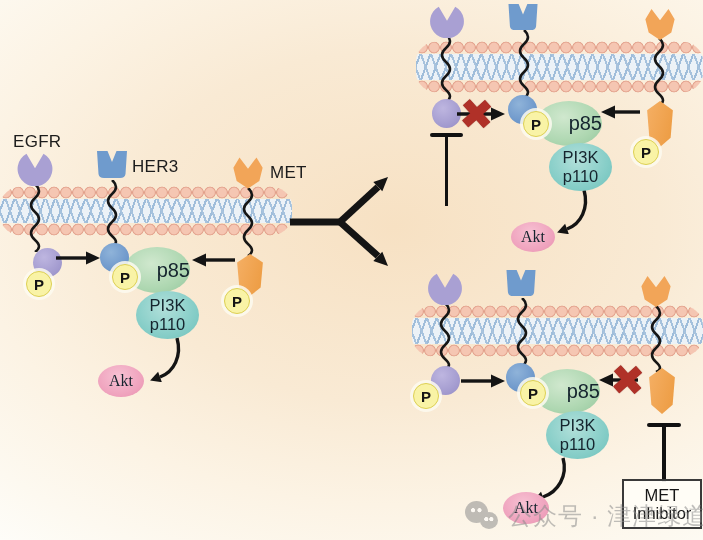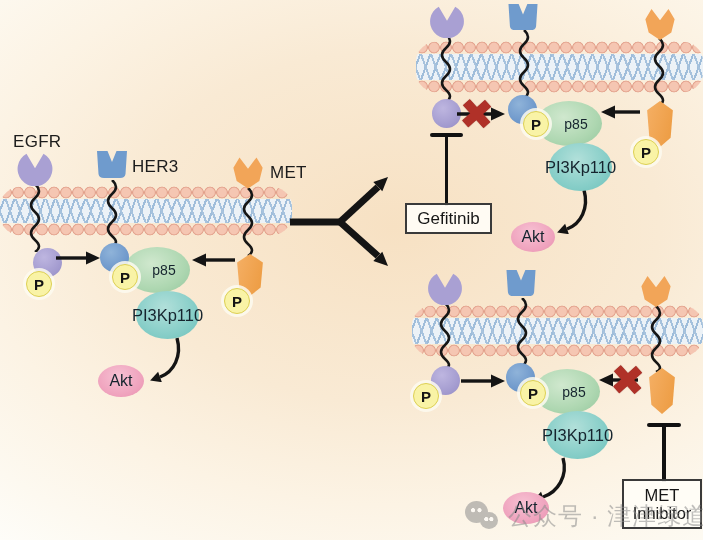--- a/index.html
+++ b/index.html
@@ -25,24 +25,24 @@
   .ic{border-radius:50%; width:29px; height:29px;}
   .ic-egfr{background:radial-gradient(circle at 38% 32%, #beb6e0, #a199ce 70%, #8e85c1);}
   .ic-her3{background:radial-gradient(circle at 38% 32%, #8fb3d9, #6c96ca 70%, #5c88bf);}
   .met-ic{background:linear-gradient(105deg, #f5b066, #ec9a3f);
     clip-path:polygon(50% 0%, 96% 20%, 88% 80%, 50% 100%, 12% 80%, 4% 20%);}
   .pbadge{width:26px; height:26px; border-radius:50%; background:#f9f3a6; border:1.5px solid #ddd053;
     color:#141414; font-weight:bold; font-size:15px; display:flex; align-items:center; justify-content:center;
     box-shadow:0 0 0 3px rgba(253,250,240,.85); box-sizing:border-box;}
   
   .blob{display:flex; align-items:center; justify-content:center; color:#15242e; border-radius:50%;}
-  .blob-p85{background:radial-gradient(ellipse at 42% 36%, #d0e8ce 0%, #aed7b1 60%, #94c69d 100%); font-size:14px;}
+  .blob-p85{background:radial-gradient(ellipse at 42% 36%, #d0e8ce 0%, #aed7b1 60%, #94c69d 100%); font-size:20px;justify-content:flex-end;}
   .blob-pi3k{background:radial-gradient(ellipse at 45% 35%, #b2e0da 0%, #87cec8 60%, #6cc0ba 100%);
-    flex-direction:row; font-size:16.5px; line-height:1.15;}
-  .blob-akt{background:radial-gradient(ellipse at 45% 35%, #f7c1d3 0%, #efa2bd 65%, #e78fae 100%); font-size:16px;}
+    flex-direction:column; font-size:16.5px; line-height:1.15;}
+  .blob-akt{background:radial-gradient(ellipse at 45% 35%, #f7c1d3 0%, #efa2bd 65%, #e78fae 100%); font-size:16px;font-family:Liberation Serif, serif;}
   
   .xmark{color:#b03128; font-size:42px; font-weight:700; line-height:1; transform:rotate(3deg);
     font-family:"DejaVu Sans", sans-serif; text-shadow:0 0 1px #7e1f1a; z-index:8;}
   .arrow line, .arrow path{stroke:#141414;}
   .arrow polygon{fill:#141414;}
   .tbar-cap{height:3.5px; background:#111; border-radius:2px;}
   .tbar-stem{width:3.5px; background:#111; margin:-1px auto 0;}
   .ibox{border:2px solid #3a3a3a; background:rgba(255,253,246,.92); color:#161616; box-sizing:border-box;
     display:flex; flex-direction:column; align-items:center; justify-content:center; font-size:17px; line-height:1.12; z-index:9;}
   
@@ -192,23 +192,20 @@
       <polygon points="4.1,44.6 12.1,35.8 15.9,46.2"></polygon>
     </svg>
   <div class="abs blob blob-akt" style="left:511px;top:222px;width:44px;height:30px;">
     <span>Akt</span>
   </div>
 
   <div class="abs" style="left:430px;top:133px;width:33px;z-index:7">
     <div class="tbar-cap"></div>
     <div class="tbar-stem" style="height:70px;"></div>
   </div>
-  <div class="abs ibox" style="left:405px;top:203px;width:87px;height:31px;">
-    <span>Gefitinib</span>
-  </div>
 
   <div class="abs membrane" style="left:412px;top:305px;width:291px;height:52px;">
     <div class="mem-row"></div>
     <div class="mem-mid"></div>
     <div class="mem-row"></div>
   </div>
 
   <svg class="abs" style="left:437px;top:303px;z-index:3" width="16" height="66" viewBox="0 0 16 66" preserveAspectRatio="none">
       <path class="zigp" d="M8 0 Q16 7 8 14 T8 28 T8 42 T8 56 T8 66"></path>
     </svg>

